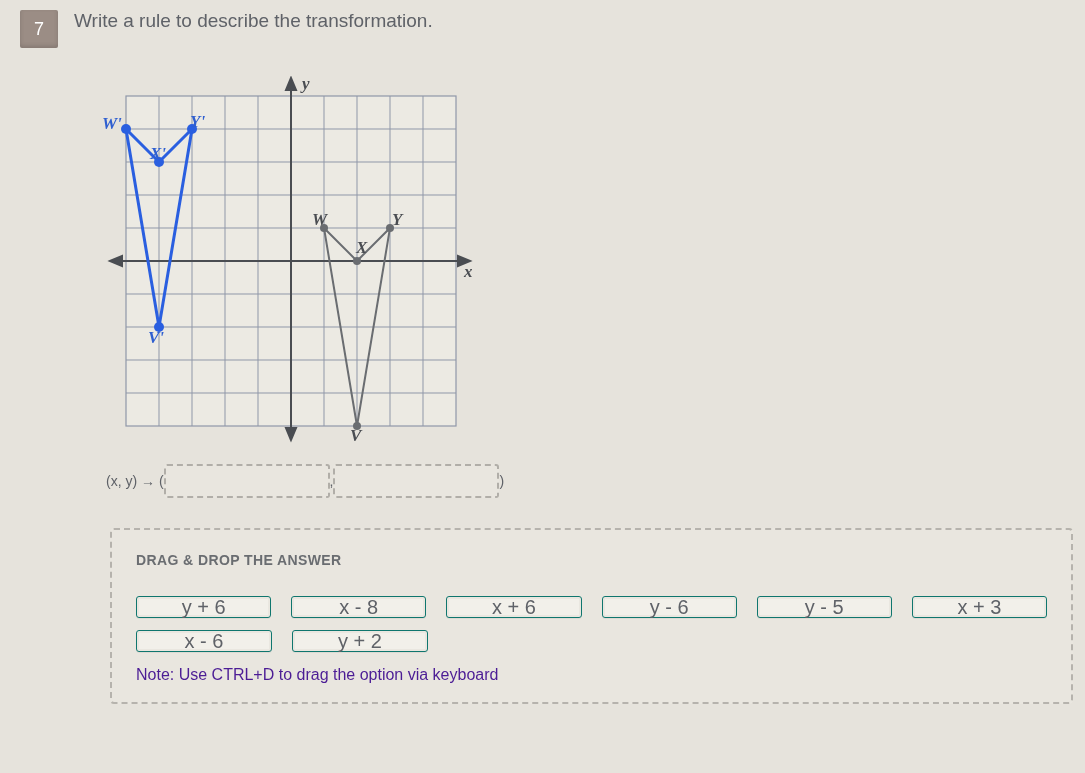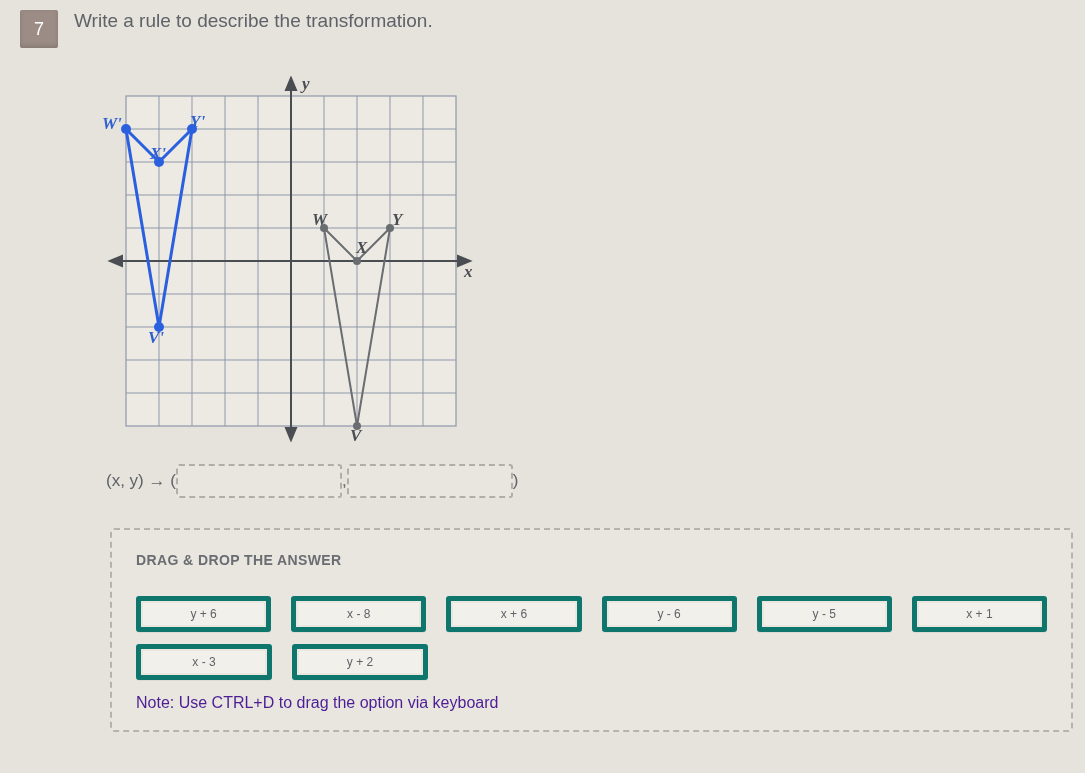--- a/index.html
+++ b/index.html
@@ -47,21 +47,21 @@
     position: relative;
     width: 370px;
     height: 370px;
   }
   .answer-row {
     margin-left: 86px;
     margin-top: 18px;
     display: flex;
     align-items: center;
     gap: 0;
-    font-size: 17px;
+    font-size: 14px;
     color: #5f6268;
   }
   .dropzone {
     display: inline-block;
     width: 166px;
     height: 34px;
     border: 2px dashed #b1aea8;
     border-radius: 3px;
     background: #e9e6df;
     vertical-align: middle;
@@ -77,28 +77,28 @@
     font-size: 14px;
     font-weight: 700;
     letter-spacing: 0.4px;
     color: #6a6d71;
     margin-bottom: 28px;
   }
   .opt-rows { display: flex; flex-direction: column; gap: 12px; }
   .opt-row { display: flex; gap: 20px; flex-wrap: nowrap; }
   .opt {
     width: 136px;
-    height: 36px;
+    height: 22px;
     background: #f2f0ea;
-    border: 5px solid #0f766e;
+    border: 1px solid #0f766e;
     border-radius: 3px;
     display: flex;
     align-items: center;
     justify-content: center;
-    font-size: 12px;
+    font-size: 20px;
     color: #5f6268;
     box-shadow: 0 1px 0 rgba(0,0,0,0.05), inset 0 0 0 2px #eae7e0;
     cursor: grab;
     user-select: none;
   }
   .note {
     margin-top: 14px;
     font-size: 16px;
     color: #4c1d95;
   }
@@ -203,23 +203,23 @@
 
   <div class="dd-panel">
     <div class="dd-title">DRAG &amp; DROP THE ANSWER</div>
     <div class="opt-rows">
       <div class="opt-row">
         <div class="opt">y + 6</div>
         <div class="opt">x - 8</div>
         <div class="opt">x + 6</div>
         <div class="opt">y - 6</div>
         <div class="opt">y - 5</div>
-        <div class="opt">x + 1</div>
+        <div class="opt">x + 3</div>
       </div>
       <div class="opt-row">
-        <div class="opt">x - 3</div>
+        <div class="opt">x - 6</div>
         <div class="opt">y + 2</div>
       </div>
     </div>
     <div class="note">Note: Use CTRL+D to drag the option via keyboard</div>
   </div>
 
 </div>
 
 </body></html>

